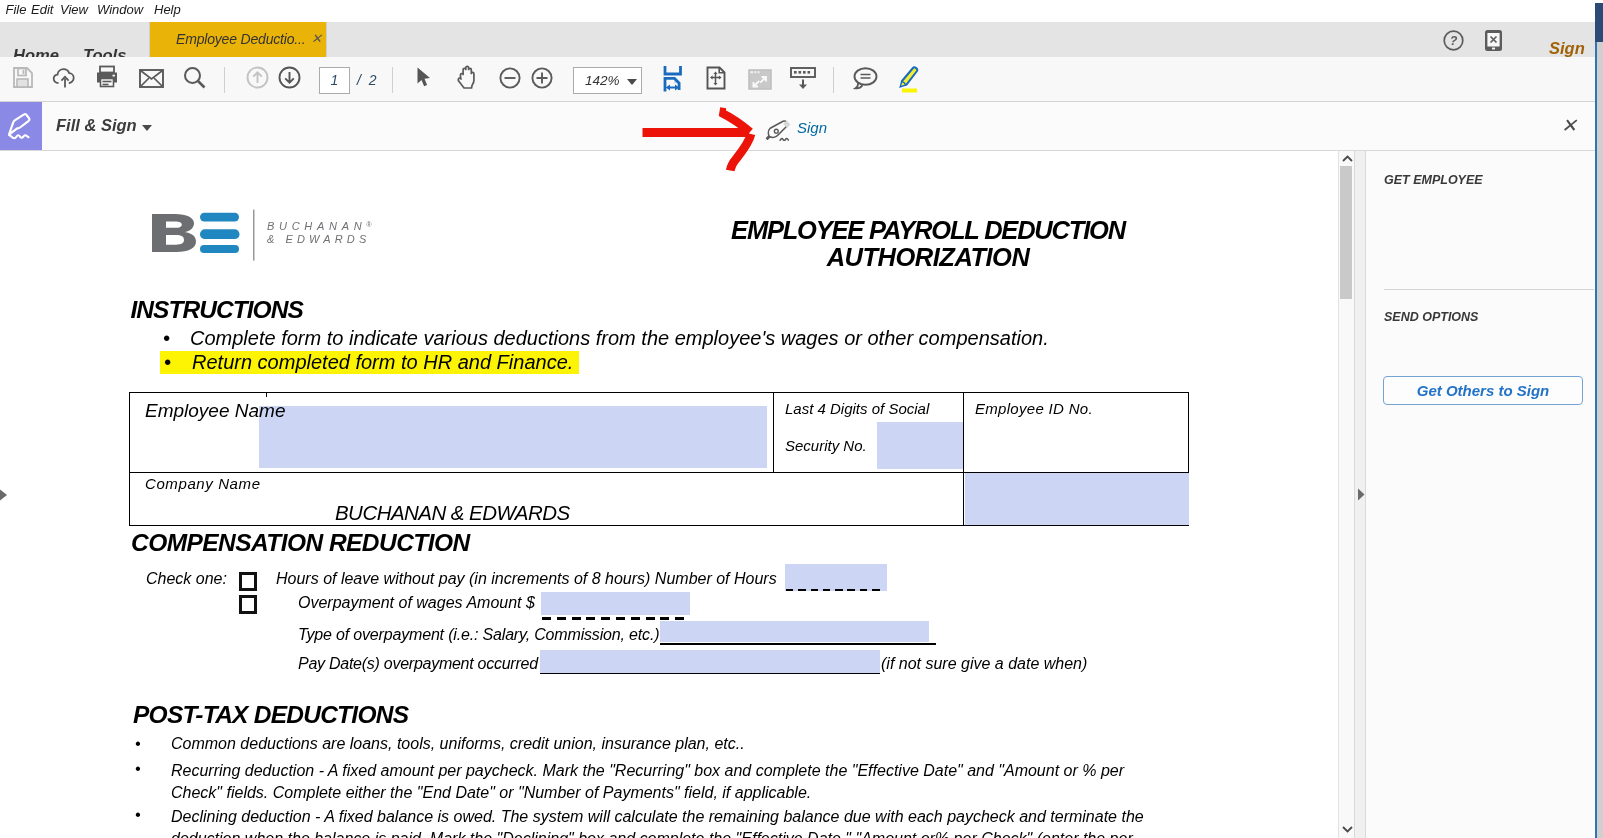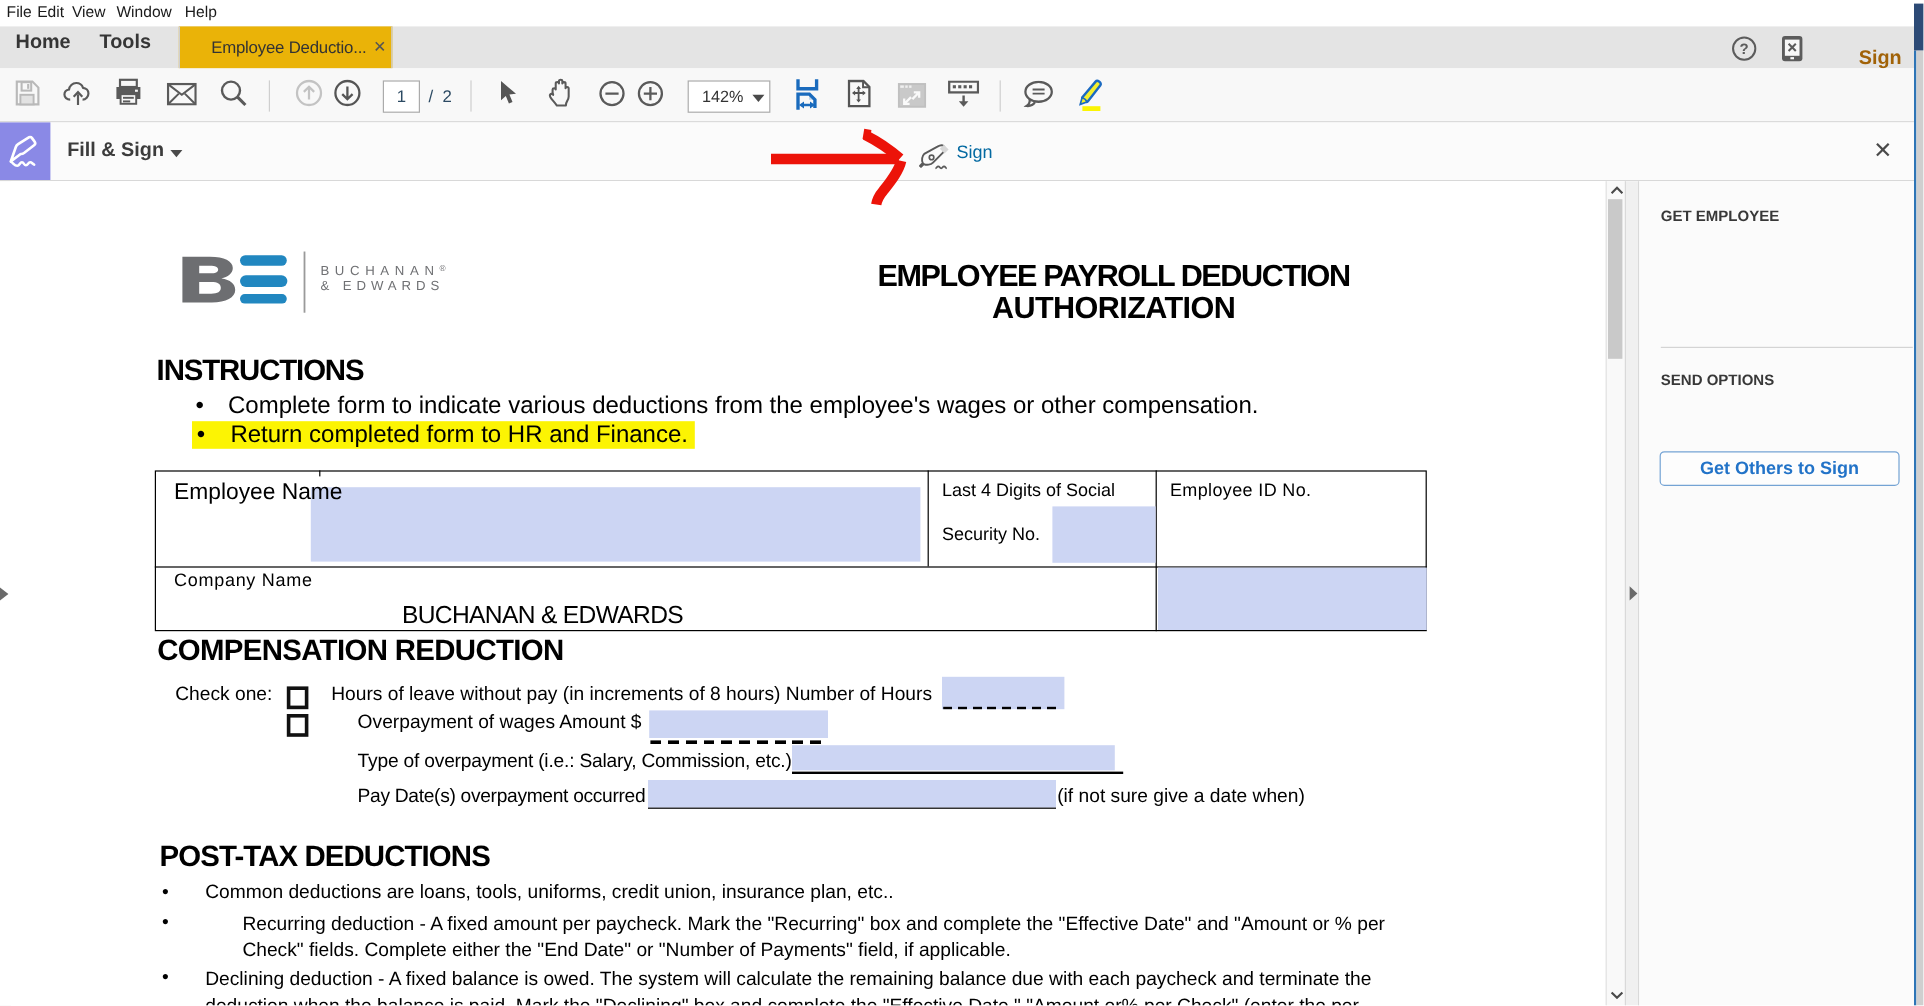--- a/index.html
+++ b/index.html
@@ -1,29 +1,29 @@
 <!DOCTYPE html>
 <html><head>
 <meta charset="utf-8">
 <style>
   * { margin:0; padding:0; box-sizing:border-box; }
   html,body { width:1603px; height:838px; overflow:hidden; background:#fff;
     font-family:"Liberation Sans", sans-serif; }
   .abs { position:absolute; }
-  #stage { position:relative; width:1603px; height:758px; }
+  #stage { position:relative; width:1603px; height:758px;font-style:italic; }
   
   #bgwin-top { left:1595px; top:3px; width:8px; height:39px; background:#2c4a76; }
   #bgwin-line { left:1595px; top:42px; width:2px; height:796px; background:#2e75b6; }
   #bgwin-gray { left:1597px; top:42px; width:6px; height:796px; background:#cfcfcf; }
   
   #menubar { left:0; top:0; width:1595px; height:22px; background:#ffffff; }
   #menubar span { position:absolute; top:2px; font-size:13px; color:#1a1a1a; }
   
   #tabbar { left:0; top:22px; width:1595px; height:35px; background:#e4e4e4; }
-  .tabtxt { position:absolute; font-weight:bold; font-size:16.5px; color:#353535; top:4px; }
+  .tabtxt { position:absolute; font-weight:bold; font-size:16.5px; color:#353535; top:24px; }
   #activetab { position:absolute; left:149px; top:0; width:178px; height:35px; background:#eab308; border-left:1px solid #cfcfcf; border-right:1px solid #cfcfcf; }
   #activetab .ttl { position:absolute; left:26px; top:9px; font-size:14px; color:#333; font-weight:normal; letter-spacing:-0.18px; }
   #activetab .cls { position:absolute; left:161px; top:9px; font-size:13px; color:#555; }
   
   #toolbar { left:0; top:57px; width:1595px; height:45px; background:#f8f8f8; border-bottom:1px solid #d4d4d4; }
   .vsep { position:absolute; top:10px; width:1px; height:26px; background:#cfcfcf; }
   #pagebox { position:absolute; left:319px; top:10px; width:31px; height:27px; background:#fff; border:1px solid #ababab; font-size:14px; color:#2c4a63; text-align:center; line-height:25px; }
   #pageof { position:absolute; left:357px; top:15px; font-size:14px; color:#2c4a63; }
   #zoombox { position:absolute; left:573px; top:10px; width:69px; height:27px; background:#fff; border:1px solid #ababab; }
   #zoombox .z { position:absolute; left:11px; top:5px; font-size:13.5px; color:#333; }
@@ -290,21 +290,21 @@
       <div class="tline" style="left:660px;top:492px;width:276px;height:1.5px;"></div>
       <div class="doc" style="left:298px;top:504px;letter-spacing:-0.26px;">Pay Date(s) overpayment occurred</div>
       <div class="bluefield" style="left:540px;top:499px;width:340px;height:23px;"></div>
       <div class="tline" style="left:540px;top:521.5px;width:340px;height:1.5px;"></div>
       <div class="doc" style="left:881px;top:504px;">(if not sure give a date when)</div>
 
       <div class="doc bold" style="left:133px;top:550px;font-size:24.5px;letter-spacing:-0.75px;">POST-TAX DEDUCTIONS</div>
       <div class="doc" style="left:135px;top:584px;">•</div>
       <div class="doc" style="left:171px;top:584px;">Common deductions are loans, tools, uniforms, credit union, insurance plan, etc..</div>
       <div class="doc" style="left:135px;top:608.5px;">•</div>
-      <div class="doc" style="left:171px;top:608.5px;line-height:22px;margin-left:31px;">Recurring deduction - A fixed amount per paycheck. Mark the "Recurring" box and complete the "Effective Date" and "Amount or % per<br>Check" fields. Complete either the "End Date" or "Number of Payments" field, if applicable.</div>
+      <div class="doc" style="left:171px;top:608.5px;line-height:22px;">Recurring deduction - A fixed amount per paycheck. Mark the "Recurring" box and complete the "Effective Date" and "Amount or % per<br>Check" fields. Complete either the "End Date" or "Number of Payments" field, if applicable.</div>
       <div class="doc" style="left:135px;top:654.5px;">•</div>
       <div class="doc" style="left:171px;top:654.5px;line-height:22.5px;">Declining deduction - A fixed balance is owed. The system will calculate the remaining balance due with each paycheck and terminate the<br>deduction when the balance is paid. Mark the "Declining" box and complete the "Effective Date," "Amount or% per Check" (enter the per</div>
     </div>
 
     <svg class="abs" style="left:0;top:337px" width="8" height="14" viewBox="0 0 8 14">
       <path d="M-2,0 L7,7 L-2,14 z" fill="#6a6a6a"></path>
     </svg>
     <div id="sbar">
       <svg style="position:absolute;left:3px;top:4px" width="11" height="7" viewBox="0 0 11 7">
           <path d="M1,6 L5.5,1.5 L10,6" fill="none" stroke="#4a4a4a" stroke-width="1.8"></path>

